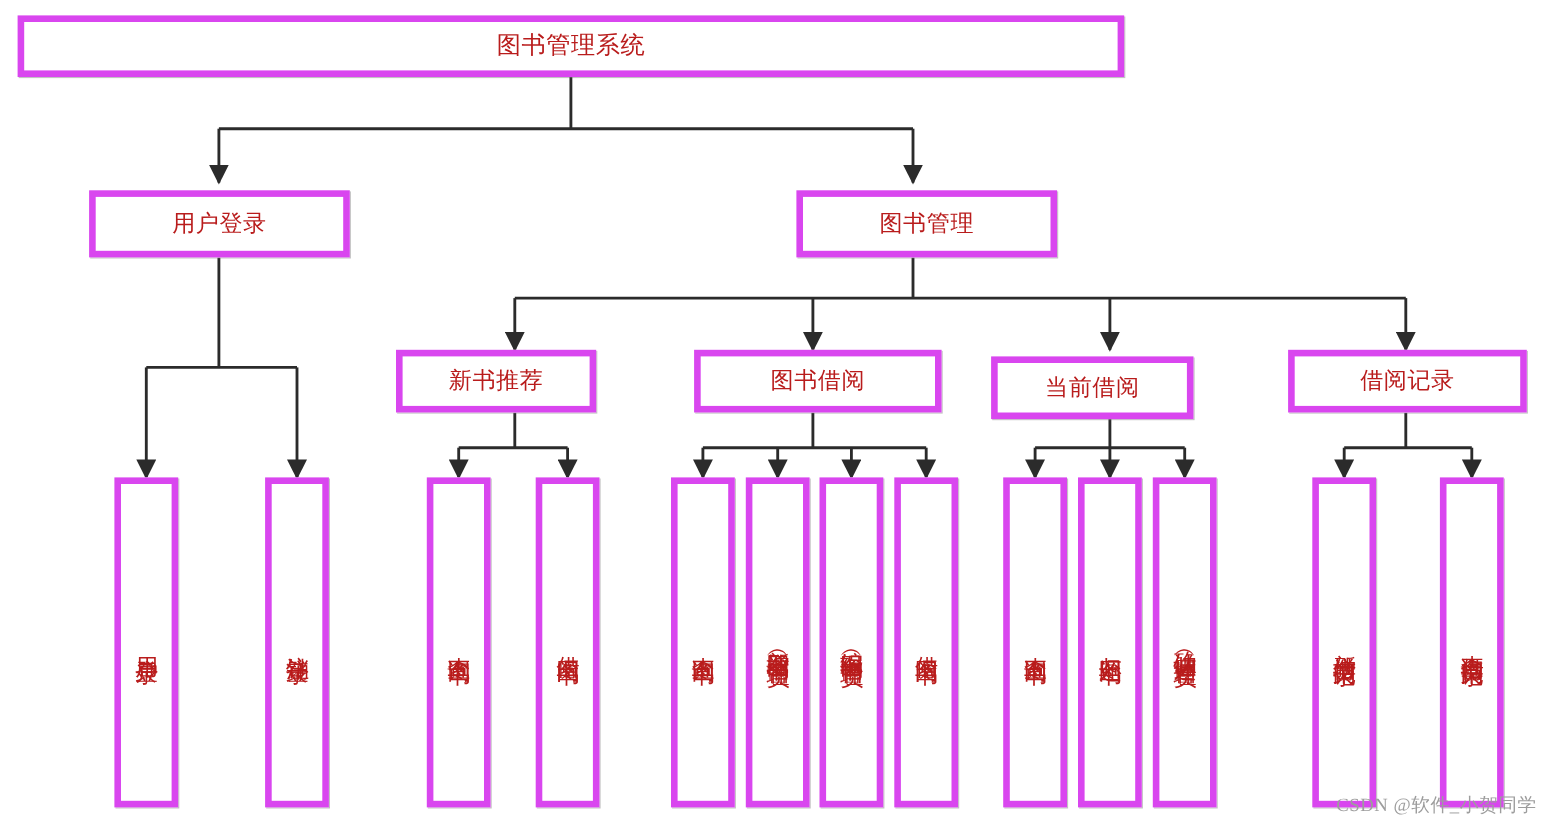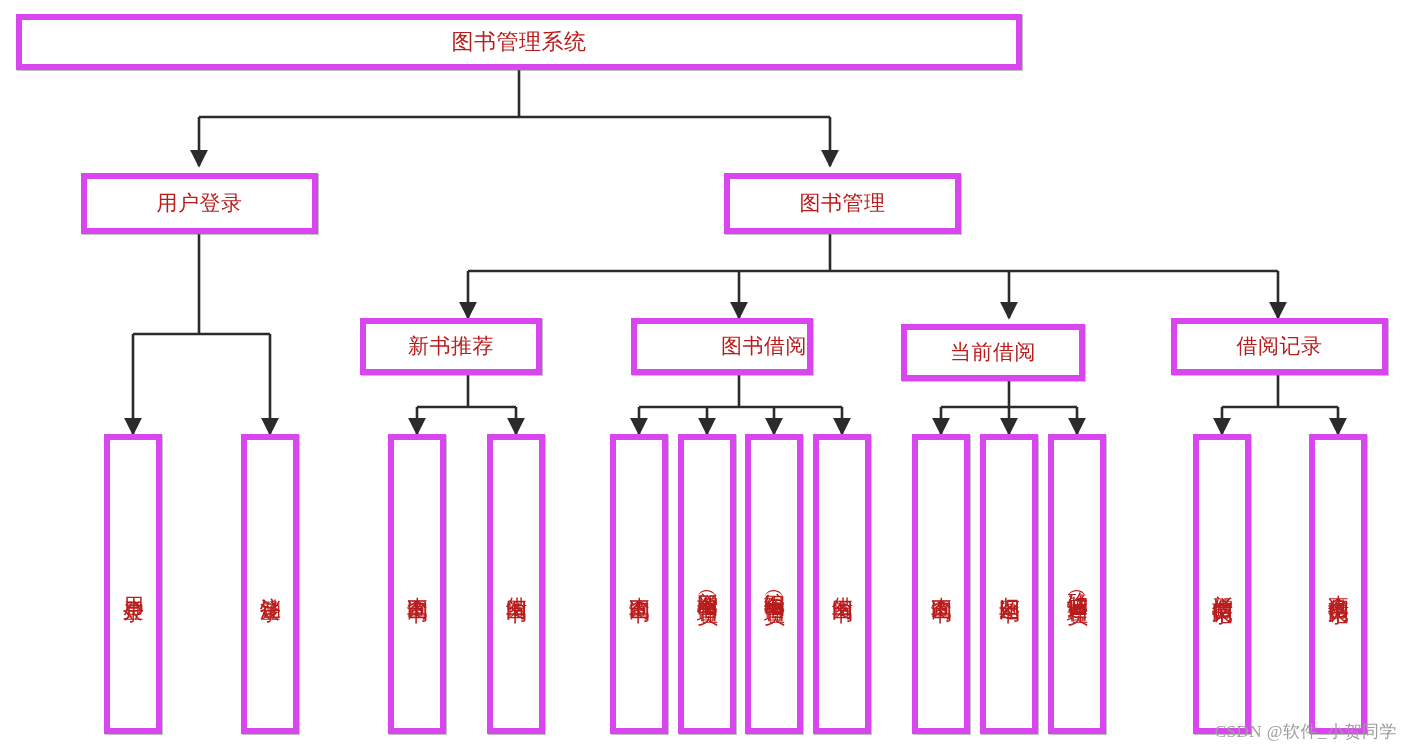--- a/index.html
+++ b/index.html
@@ -134,21 +134,21 @@
   <div class="node node-h" style="left:81px; top:173px; width:237px; height:61px;">
     <span>用户登录</span>
   </div>
   <div class="node node-h" style="left:712px; top:173px; width:237px; height:61px;margin-left:12px;">
     <span>图书管理</span>
   </div>
 
   <div class="node node-h" style="left:360px; top:318px; width:182px; height:57px;">
     <span>新书推荐</span>
   </div>
-  <div class="node node-h" style="left:631px; top:318px; width:182px; height:57px;justify-content:flex-end;">
+  <div class="node node-h" style="left:631px; top:318px; width:225px; height:57px;">
     <span>图书借阅</span>
   </div>
   <div class="node node-h" style="left:901px; top:324px; width:184px; height:57px;">
     <span>当前借阅</span>
   </div>
   <div class="node node-h" style="left:1171px; top:318px; width:217px; height:57px;text-align:right;">
     <span>借阅记录</span>
   </div>
 
   <div class="node node-v" style="left:104px; top:434px; width:58px; height:300px;">

